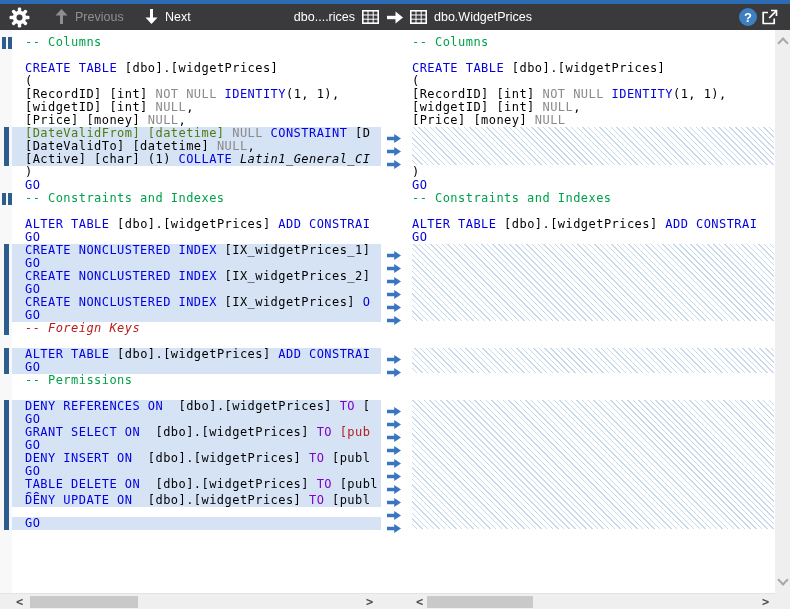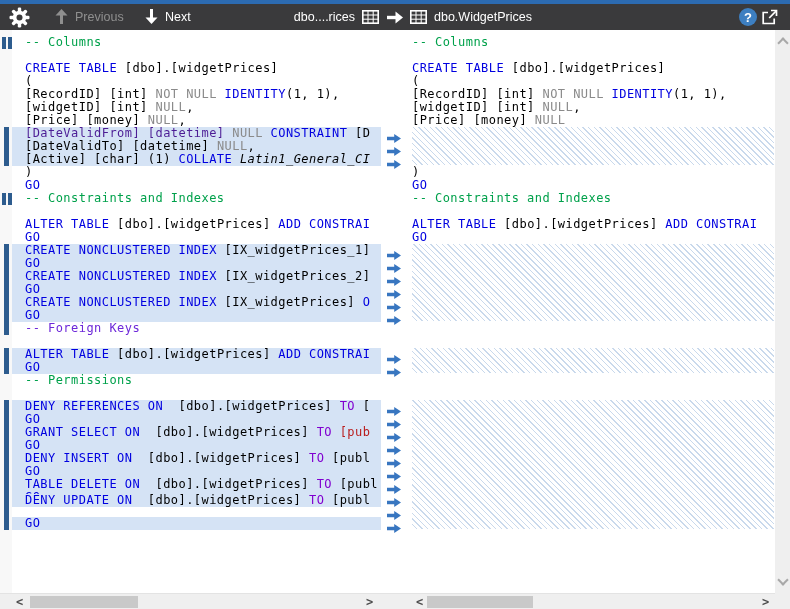--- a/index.html
+++ b/index.html
@@ -130,36 +130,36 @@
       <div class="m-bar" style="top: 370px; height: 130px;"></div>
     </div>
   <div id="left-code">
       <div class="code-line" style="top: 6px;"><span style="color: rgb(0, 161, 75);">-- Columns</span></div>
       <div class="code-line" style="top: 19px;"></div>
       <div class="code-line" style="top: 32px;"><span style="color: rgb(0, 0, 224);">CREATE TABLE </span><span style="color: rgb(0, 0, 0);">[dbo].[widgetPrices]</span></div>
       <div class="code-line" style="top: 45px;"><span style="color: rgb(0, 0, 0);">(</span></div>
       <div class="code-line" style="top: 58px;"><span style="color: rgb(0, 0, 0);">[RecordID] [int] </span><span style="color: rgb(138, 138, 138);">NOT NULL </span><span style="color: rgb(0, 0, 224);">IDENTITY</span><span style="color: rgb(0, 0, 0);">(1, 1),</span></div>
       <div class="code-line" style="top: 71px;"><span style="color: rgb(0, 0, 0);">[widgetID] [int] </span><span style="color: rgb(138, 138, 138);">NULL</span><span style="color: rgb(0, 0, 0);">,</span></div>
       <div class="code-line" style="top: 84px;"><span style="color: rgb(0, 0, 0);">[Price] [money] </span><span style="color: rgb(138, 138, 138);">NULL</span><span style="color: rgb(0, 0, 0);">,</span></div>
-      <div class="code-line hl" style="top: 97px;"><span style="color: #4c1d95;">[DateValidFrom] [datetime] </span><span style="color: rgb(138, 138, 138);">NULL </span><span style="color: rgb(0, 0, 224);">CONSTRAINT </span><span style="color: rgb(0, 0, 0);">[D</span></div>
+      <div class="code-line hl" style="top: 97px;"><span style="color: #4d7c0f;">[DateValidFrom] [datetime] </span><span style="color: rgb(138, 138, 138);">NULL </span><span style="color: rgb(0, 0, 224);">CONSTRAINT </span><span style="color: rgb(0, 0, 0);">[D</span></div>
       <div class="code-line hl" style="top: 110px;"><span style="color: rgb(0, 0, 0);">[DateValidTo] [datetime] </span><span style="color: rgb(138, 138, 138);">NULL</span><span style="color: rgb(0, 0, 0);">,</span></div>
       <div class="code-line hl" style="top: 123px;"><span style="color: rgb(0, 0, 0);">[Active] [char] (1) </span><span style="color: rgb(0, 0, 224);">COLLATE </span><span style="color: rgb(0, 0, 0); font-style: italic;">Latin1_General_CI</span></div>
       <div class="code-line" style="top: 136px;"><span style="color: rgb(0, 0, 0);">)</span></div>
       <div class="code-line" style="top: 149px;"><span style="color: rgb(0, 0, 224);">GO</span></div>
       <div class="code-line" style="top: 162px;"><span style="color: rgb(0, 161, 75);">-- Constraints and Indexes</span></div>
       <div class="code-line" style="top: 175px;"></div>
       <div class="code-line" style="top: 188px;"><span style="color: rgb(0, 0, 224);">ALTER TABLE </span><span style="color: rgb(0, 0, 0);">[dbo].[widgetPrices] </span><span style="color: rgb(0, 0, 224);">ADD CONSTRAI</span></div>
       <div class="code-line" style="top: 201px;"><span style="color: rgb(0, 0, 224);">GO</span></div>
       <div class="code-line hl" style="top: 214px;"><span style="color: rgb(0, 0, 224);">CREATE NONCLUSTERED INDEX </span><span style="color: rgb(0, 0, 0);">[IX_widgetPrices_1]</span></div>
       <div class="code-line hl" style="top: 227px;"><span style="color: rgb(0, 0, 224);">GO</span></div>
       <div class="code-line hl" style="top: 240px;"><span style="color: rgb(0, 0, 224);">CREATE NONCLUSTERED INDEX </span><span style="color: rgb(0, 0, 0);">[IX_widgetPrices_2]</span></div>
       <div class="code-line hl" style="top: 253px;"><span style="color: rgb(0, 0, 224);">GO</span></div>
       <div class="code-line hl" style="top: 266px;"><span style="color: rgb(0, 0, 224);">CREATE NONCLUSTERED INDEX </span><span style="color: rgb(0, 0, 0);">[IX_widgetPrices] </span><span style="color: rgb(0, 0, 224);">O</span></div>
       <div class="code-line hl" style="top: 279px;"><span style="color: rgb(0, 0, 224);">GO</span></div>
-      <div class="code-line" style="top: 292px;"><span style="color: #6d28d9;">-- Foreign Keys</span></div>
+      <div class="code-line" style="top: 292px;"><span style="color: #b91c1c; font-style: italic;">-- Foreign Keys</span></div>
       <div class="code-line" style="top: 305px;"></div>
       <div class="code-line hl" style="top: 318px;"><span style="color: rgb(0, 0, 224);">ALTER TABLE </span><span style="color: rgb(0, 0, 0);">[dbo].[widgetPrices] </span><span style="color: rgb(0, 0, 224);">ADD CONSTRAI</span></div>
       <div class="code-line hl" style="top: 331px;"><span style="color: rgb(0, 0, 224);">GO</span></div>
       <div class="code-line" style="top: 344px;"><span style="color: rgb(0, 161, 75);">-- Permissions</span></div>
       <div class="code-line" style="top: 357px;"></div>
       <div class="code-line hl" style="top: 370px;"><span style="color: rgb(0, 0, 224);">DENY REFERENCES ON </span><span style="color: rgb(0, 0, 0);"> [dbo].[widgetPrices] </span><span style="color: rgb(128, 0, 208);">TO </span><span style="color: rgb(0, 0, 0);">[</span></div>
       <div class="code-line hl" style="top: 383px;"><span style="color: rgb(0, 0, 224);">GO</span></div>
       <div class="code-line hl" style="top: 396px;"><span style="color: rgb(0, 0, 224);">GRANT SELECT ON </span><span style="color: rgb(0, 0, 0);"> [dbo].[widgetPrices] </span><span style="color: rgb(128, 0, 208);">TO </span><span style="color: #b91c1c;">[pub</span></div>
       <div class="code-line hl" style="top: 409px;"><span style="color: rgb(0, 0, 224);">GO</span></div>
       <div class="code-line hl" style="top: 422px;"><span style="color: rgb(0, 0, 224);">DENY INSERT ON </span><span style="color: rgb(0, 0, 0);"> [dbo].[widgetPrices] </span><span style="color: rgb(128, 0, 208);">TO </span><span style="color: rgb(0, 0, 0);">[publ</span></div>

